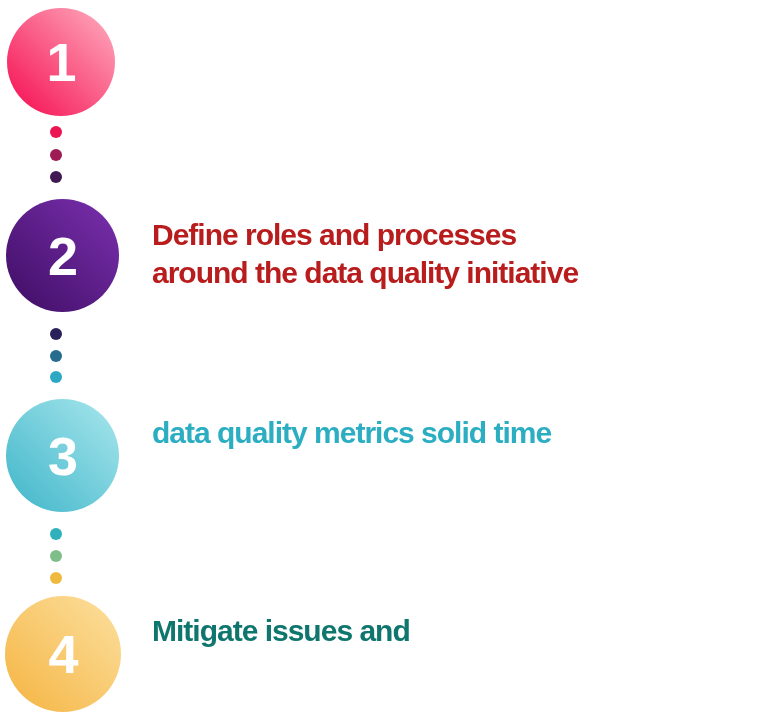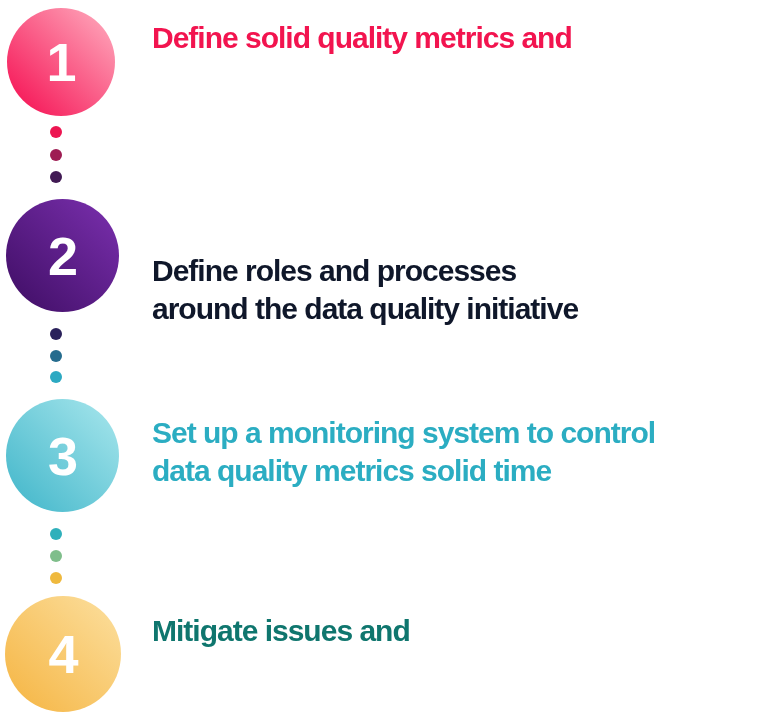--- a/index.html
+++ b/index.html
@@ -38,44 +38,42 @@
 </style>
 </head>
 <body>
 
 <div class="canvas">
 
   <div class="circle c1" style="--g1: #FFB0C1; --g2: #F5094E;">
     <span class="num">1</span>
   </div>
   <div class="label t1" style="color: rgb(242, 20, 79);">
-    <div>Define solid quality metrics and</div>
   </div>
 
   <div class="dot dA1" style="background: rgb(237, 21, 81);"></div>
   <div class="dot dA2" style="background: rgb(158, 28, 83);"></div>
   <div class="dot dA3" style="background: rgb(65, 26, 84);"></div>
 
   <div class="circle c2" style="--g1: #7B30AF; --g2: #3E0D63;">
     <span class="num">2</span>
   </div>
-  <div class="label t2" style="color: #0f172a; margin-top: 36px;">
+  <div class="label t2" style="color: #b91c1c;">
     <div>Define roles and processes</div>
     <div>around the data quality initiative</div>
   </div>
 
   <div class="dot dB1" style="background: rgb(42, 33, 91);"></div>
   <div class="dot dB2" style="background: rgb(37, 108, 142);"></div>
   <div class="dot dB3" style="background: rgb(44, 169, 194);"></div>
 
   <div class="circle c3" style="--g1: #A9E7ED; --g2: #3FB5C9;">
     <span class="num">3</span>
   </div>
   <div class="label t3" style="color: rgb(43, 173, 194);">
-    <div>Set up a monitoring system to control</div>
     <div>data quality metrics solid time</div>
   </div>
 
   <div class="dot dC1" style="background: rgb(47, 176, 187);"></div>
   <div class="dot dC2" style="background: rgb(127, 190, 139);"></div>
   <div class="dot dC3" style="background: rgb(239, 185, 62);"></div>
 
   <div class="circle c4" style="--g1: #FCE0A0; --g2: #F5B441;">
     <span class="num">4</span>
   </div>

